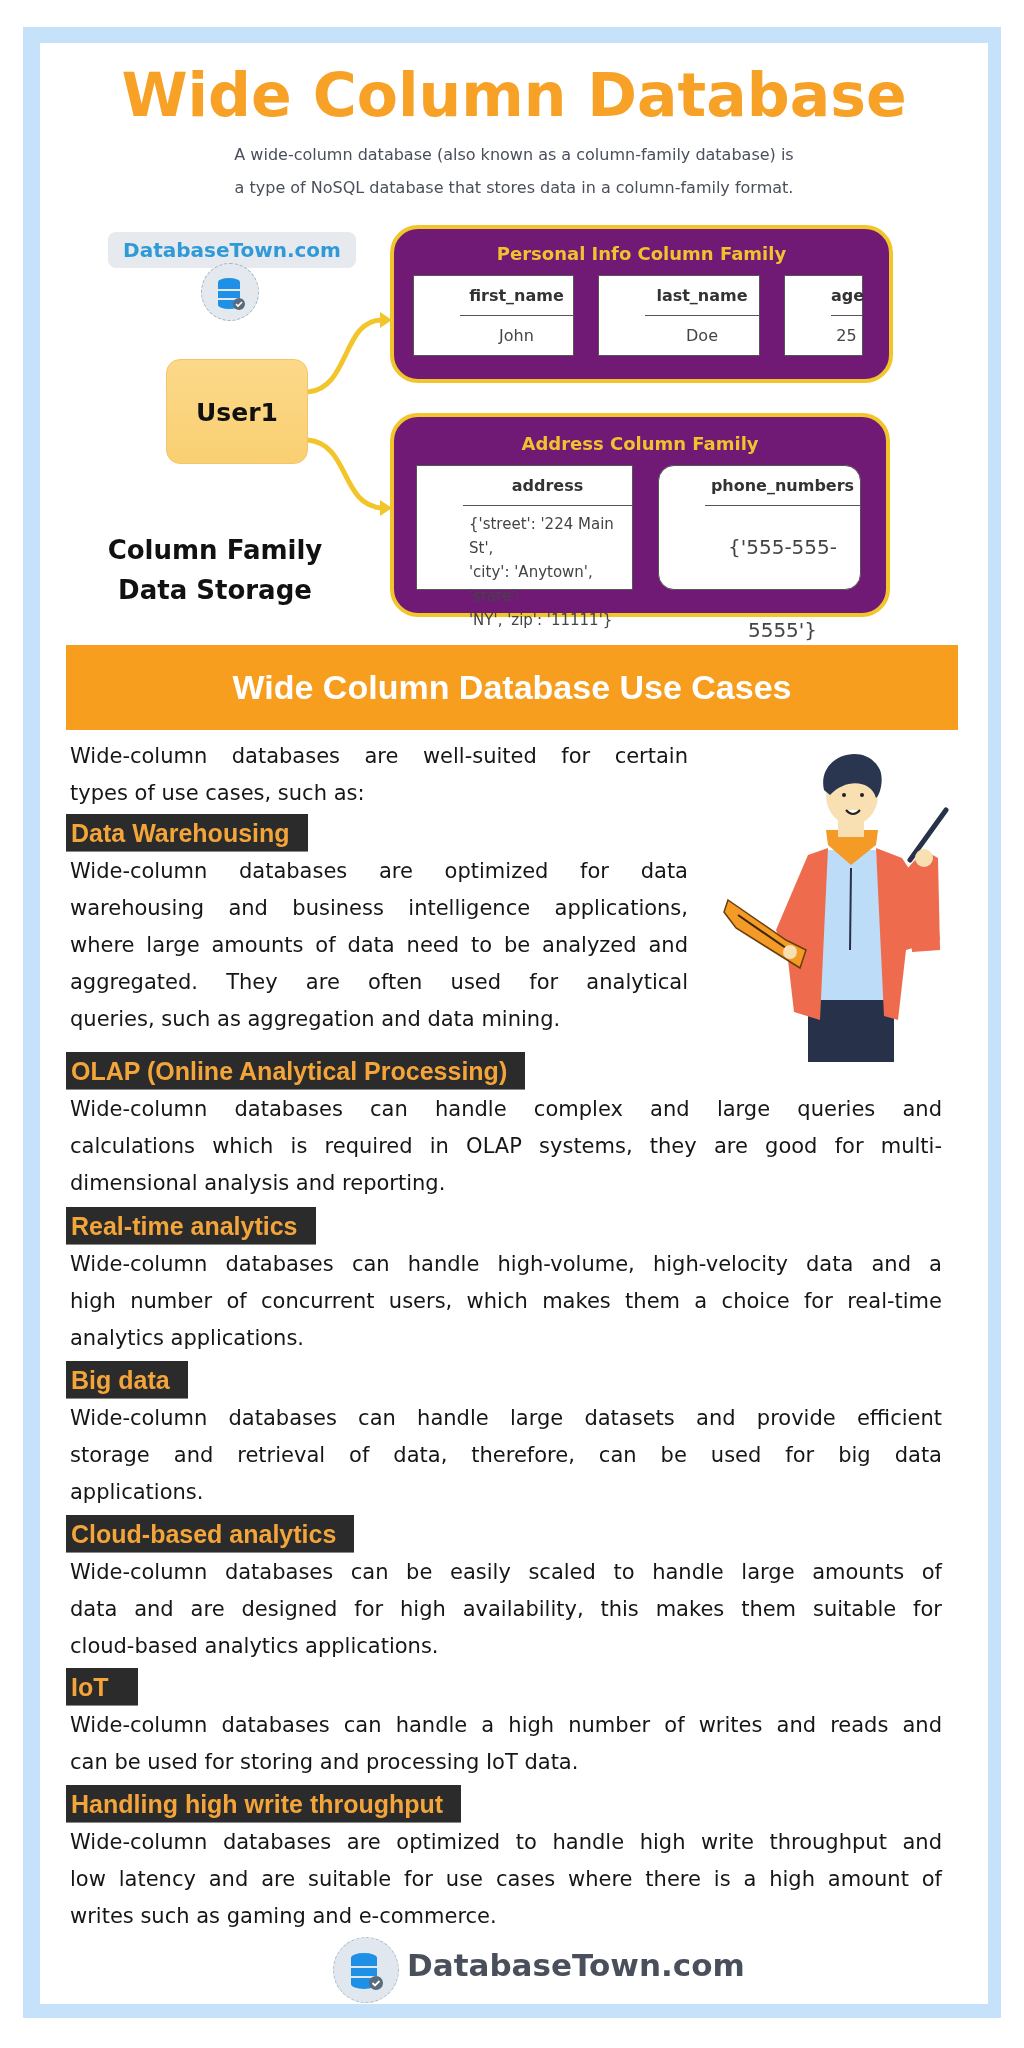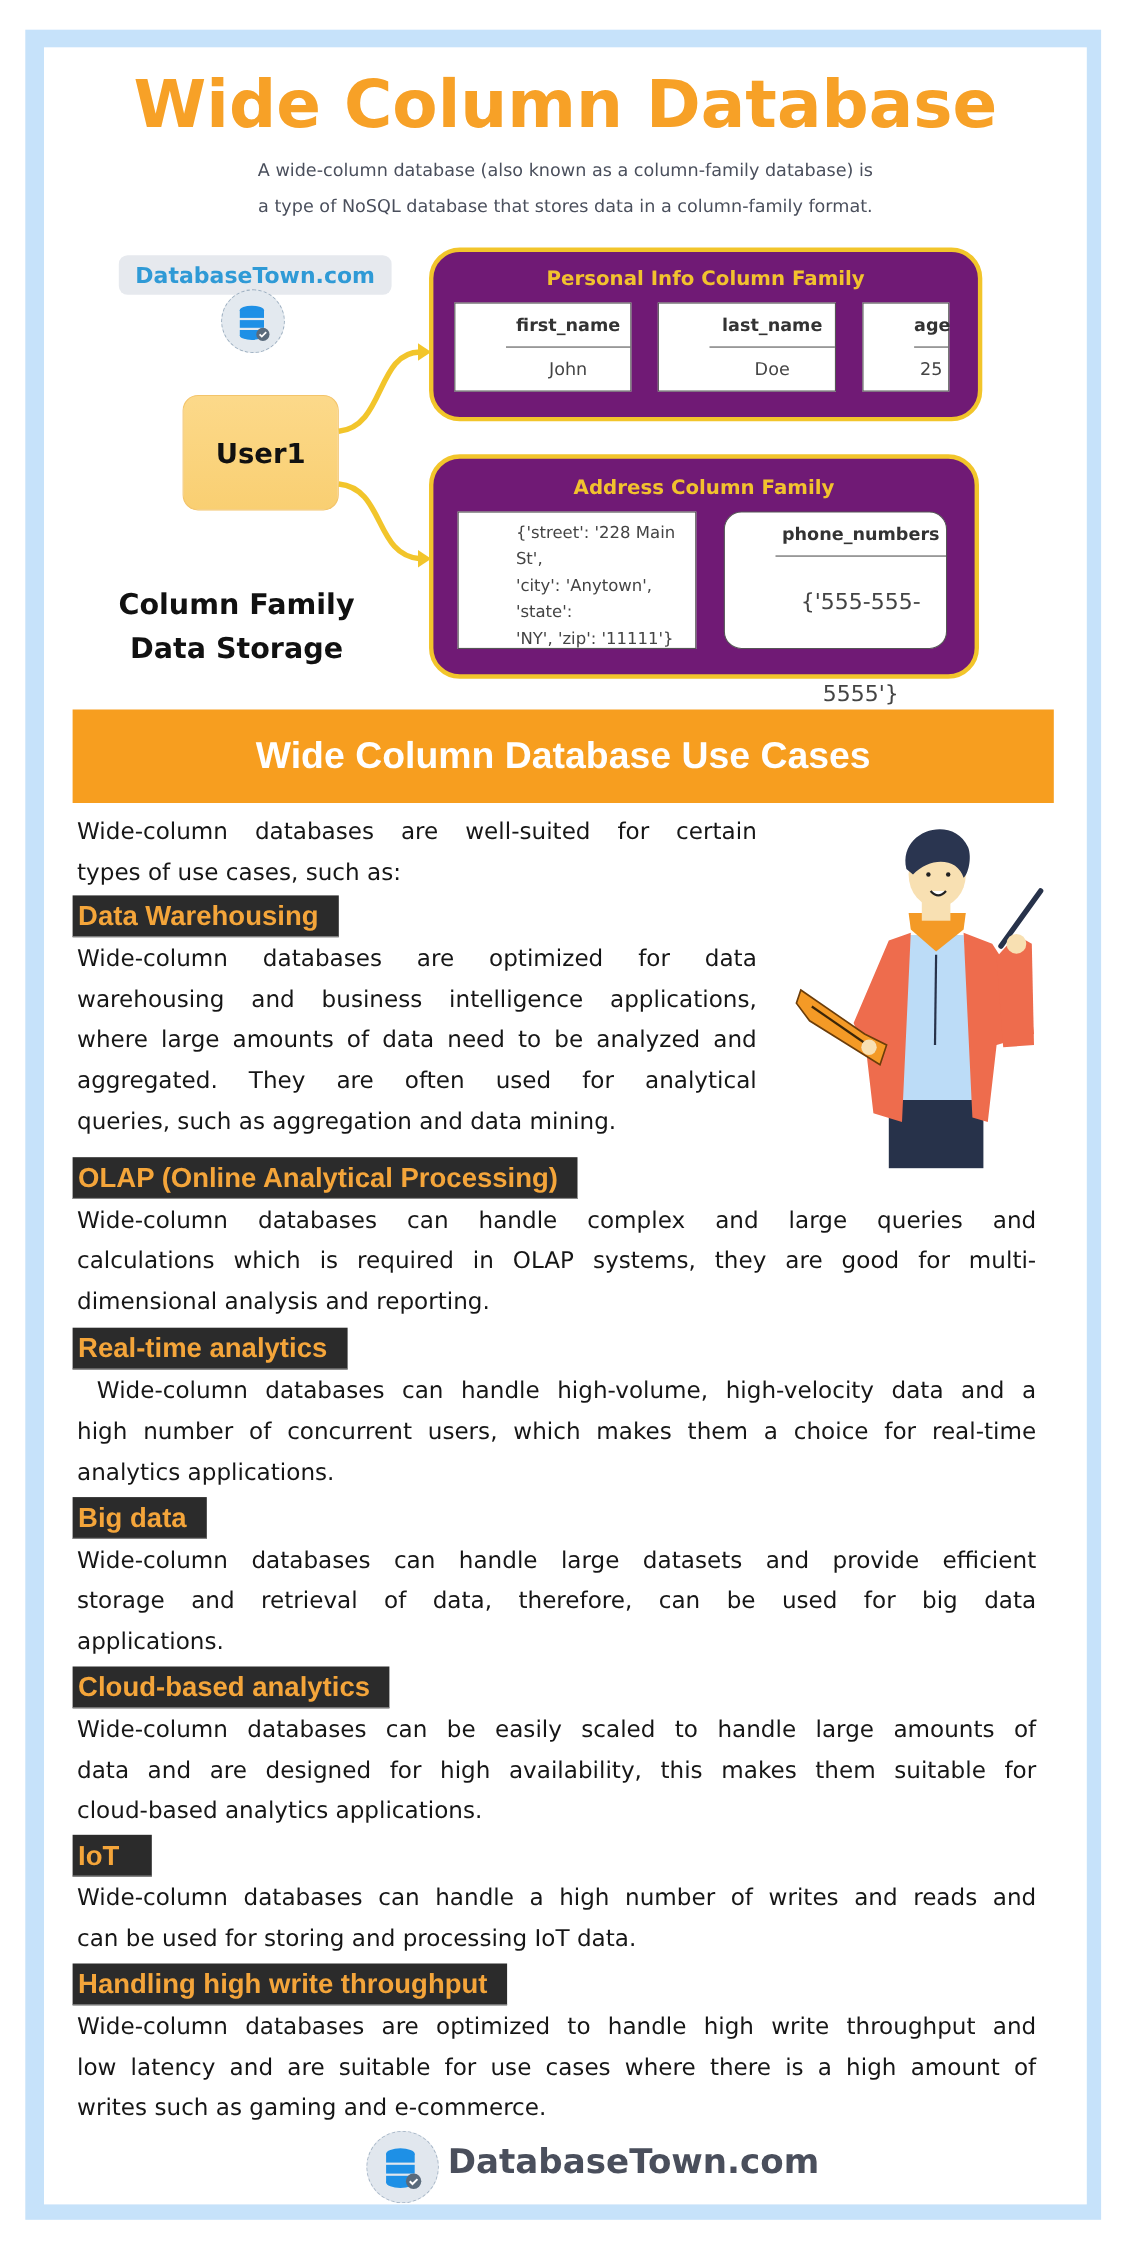--- a/index.html
+++ b/index.html
@@ -103,22 +103,23 @@
   </div>
   <div class="cf-table" style="left:390px; top:46px; width:79px; height:81px;">
     <div class="cf-head" style="height:40px; line-height:40px;">age</div>
     <div class="cf-cell" style="height:39px; line-height:39px;">25</div>
   </div>
 </div>
 
 <div class="family-box" style="left:390px; top:413px; width:500px; height:204px;">
   <div class="family-title" style="top:16px;">Address Column Family</div>
   <div class="cf-table" style="left:22px; top:48px; width:217px; height:125px;">
+    <div class="cf-head" style="height:40px; line-height:40px;">address</div>
     <div class="cf-cell" style="text-align:left; padding:6px 0 0 6px; font-size:15px; line-height:24px;">
-      <div>{'street': '228 Main St',</div>
+      <div>{'street': '224 Main St',</div>
       <div>'city': 'Anytown', 'state':</div>
       <div>'NY', 'zip': '11111'}</div>
     </div>
   </div>
   <div class="cf-table" style="left:264px; top:48px; width:203px; height:125px;border-radius:16px;">
     <div class="cf-head" style="height:40px; line-height:40px;">phone_numbers</div>
     <div class="cf-cell" style="height:83px; line-height:83px; font-size:20px;">{'555-555-5555'}</div>
   </div>
 </div>
 
@@ -178,21 +179,21 @@
 
 <div class="section-heading" style="top:1052px;">OLAP (Online Analytical Processing)</div>
 <div class="body-text" style="left:70px; top:1091px; width:872px;">
   <div style="text-align-last:justify;">Wide-column databases can handle complex and large queries and</div>
   <div style="text-align-last:justify;">calculations which is required in OLAP systems, they are good for multi-</div>
   <div>dimensional analysis and reporting.</div>
 </div>
 
 <div class="section-heading" style="top:1207px;">Real-time analytics</div>
 <div class="body-text" style="left:70px; top:1246px; width:872px;">
-  <div style="text-align-last:justify;margin-left:18px;">Wide-column databases can handle high-volume, high-velocity data and a</div>
+  <div style="text-align-last:justify;">Wide-column databases can handle high-volume, high-velocity data and a</div>
   <div style="text-align-last:justify;">high number of concurrent users, which makes them a choice for real-time</div>
   <div>analytics applications.</div>
 </div>
 
 <div class="section-heading" style="top:1361px;">Big data</div>
 <div class="body-text" style="left:70px; top:1400px; width:872px;">
   <div style="text-align-last:justify;">Wide-column databases can handle large datasets and provide efficient</div>
   <div style="text-align-last:justify;">storage and retrieval of data, therefore, can be used for big data</div>
   <div>applications.</div>
 </div>

